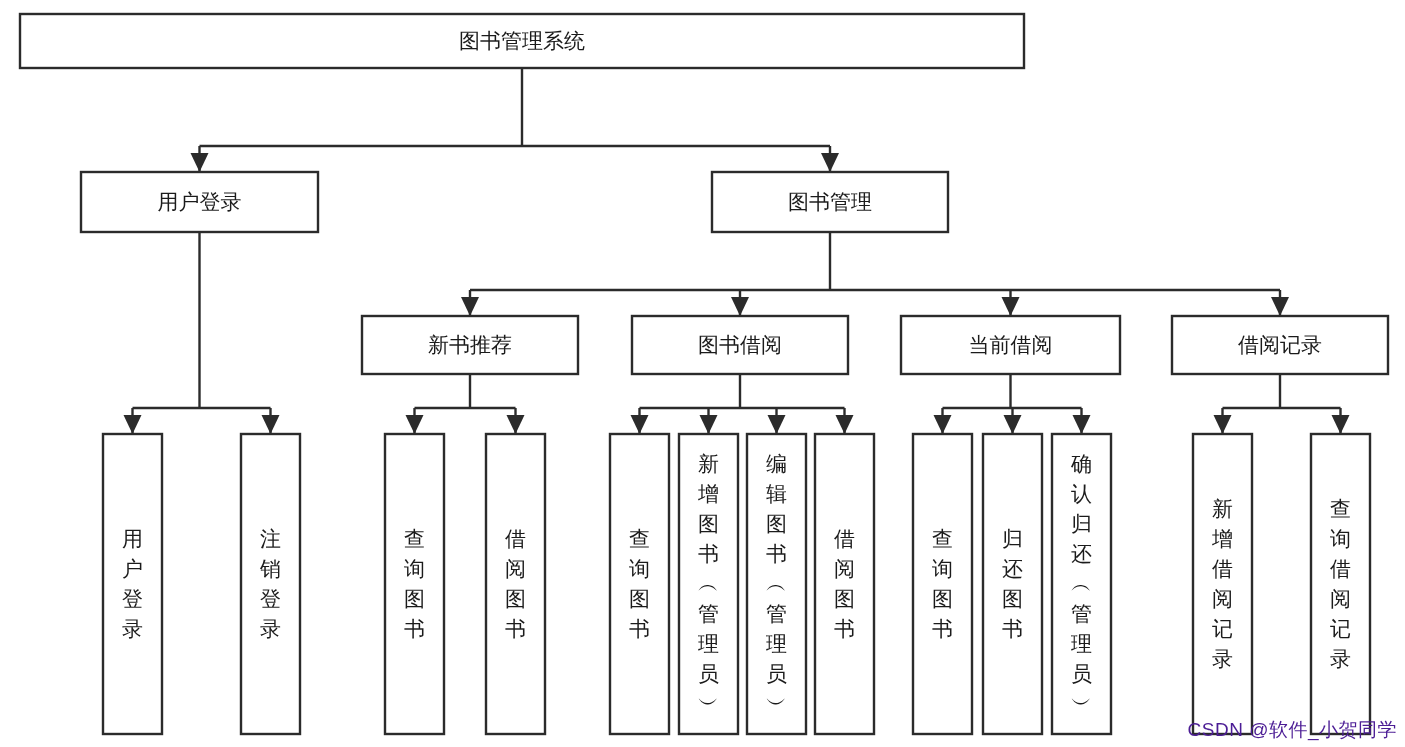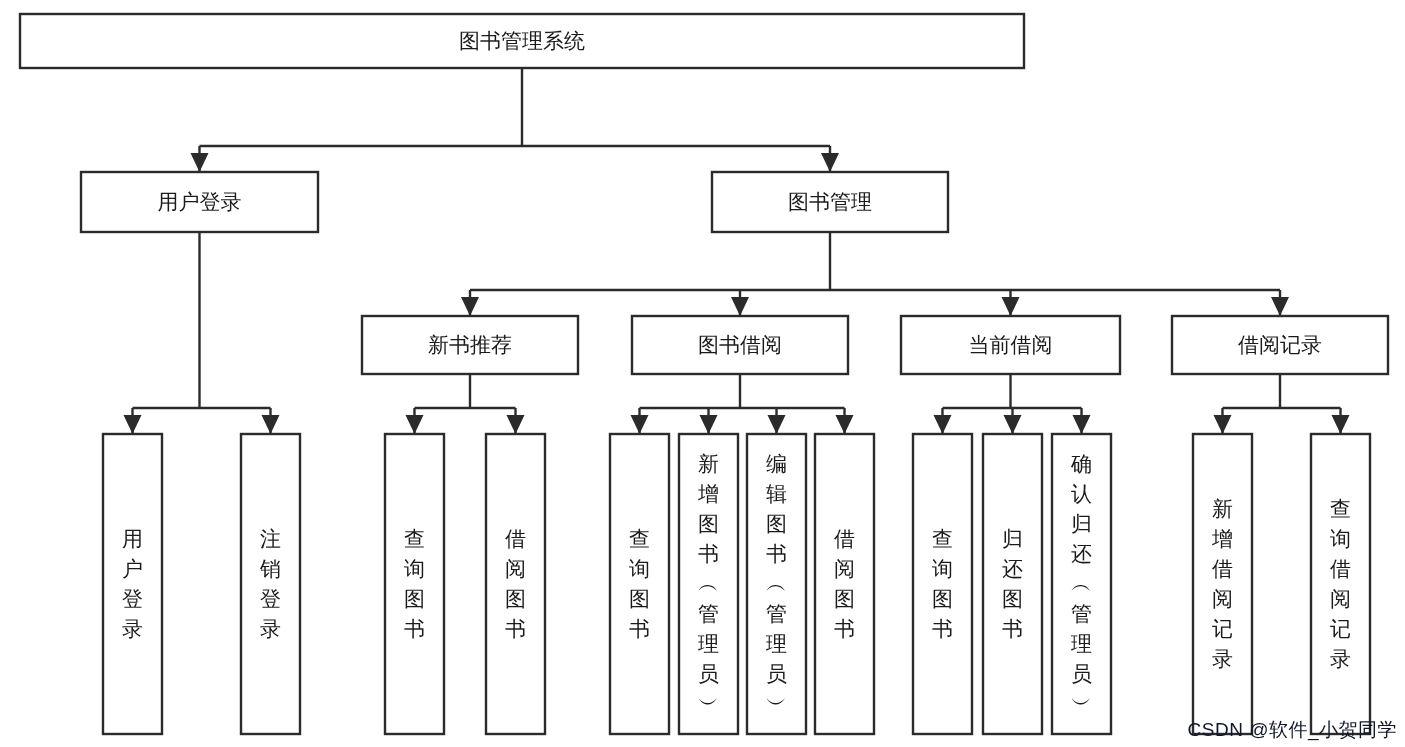--- a/index.html
+++ b/index.html
@@ -56,21 +56,21 @@
     font-size: 21px;
     fill: #1b1b1b;
     text-anchor: middle;
   }
   .watermark-text {
     position: absolute;
     right: 8px;
     bottom: 4px;
     font-family: "Liberation Sans", "DejaVu Sans", sans-serif;
     font-size: 19px;
-    color: #0f172a;
+    color: #4c1d95;
     white-space: nowrap;
     letter-spacing: 0.5px;
     pointer-events: none;
   }
 </style>
 </head>
 <body>
 
 <div id="diagram-root">
   <svg id="diagram-svg" viewBox="0 0 1405 747">

